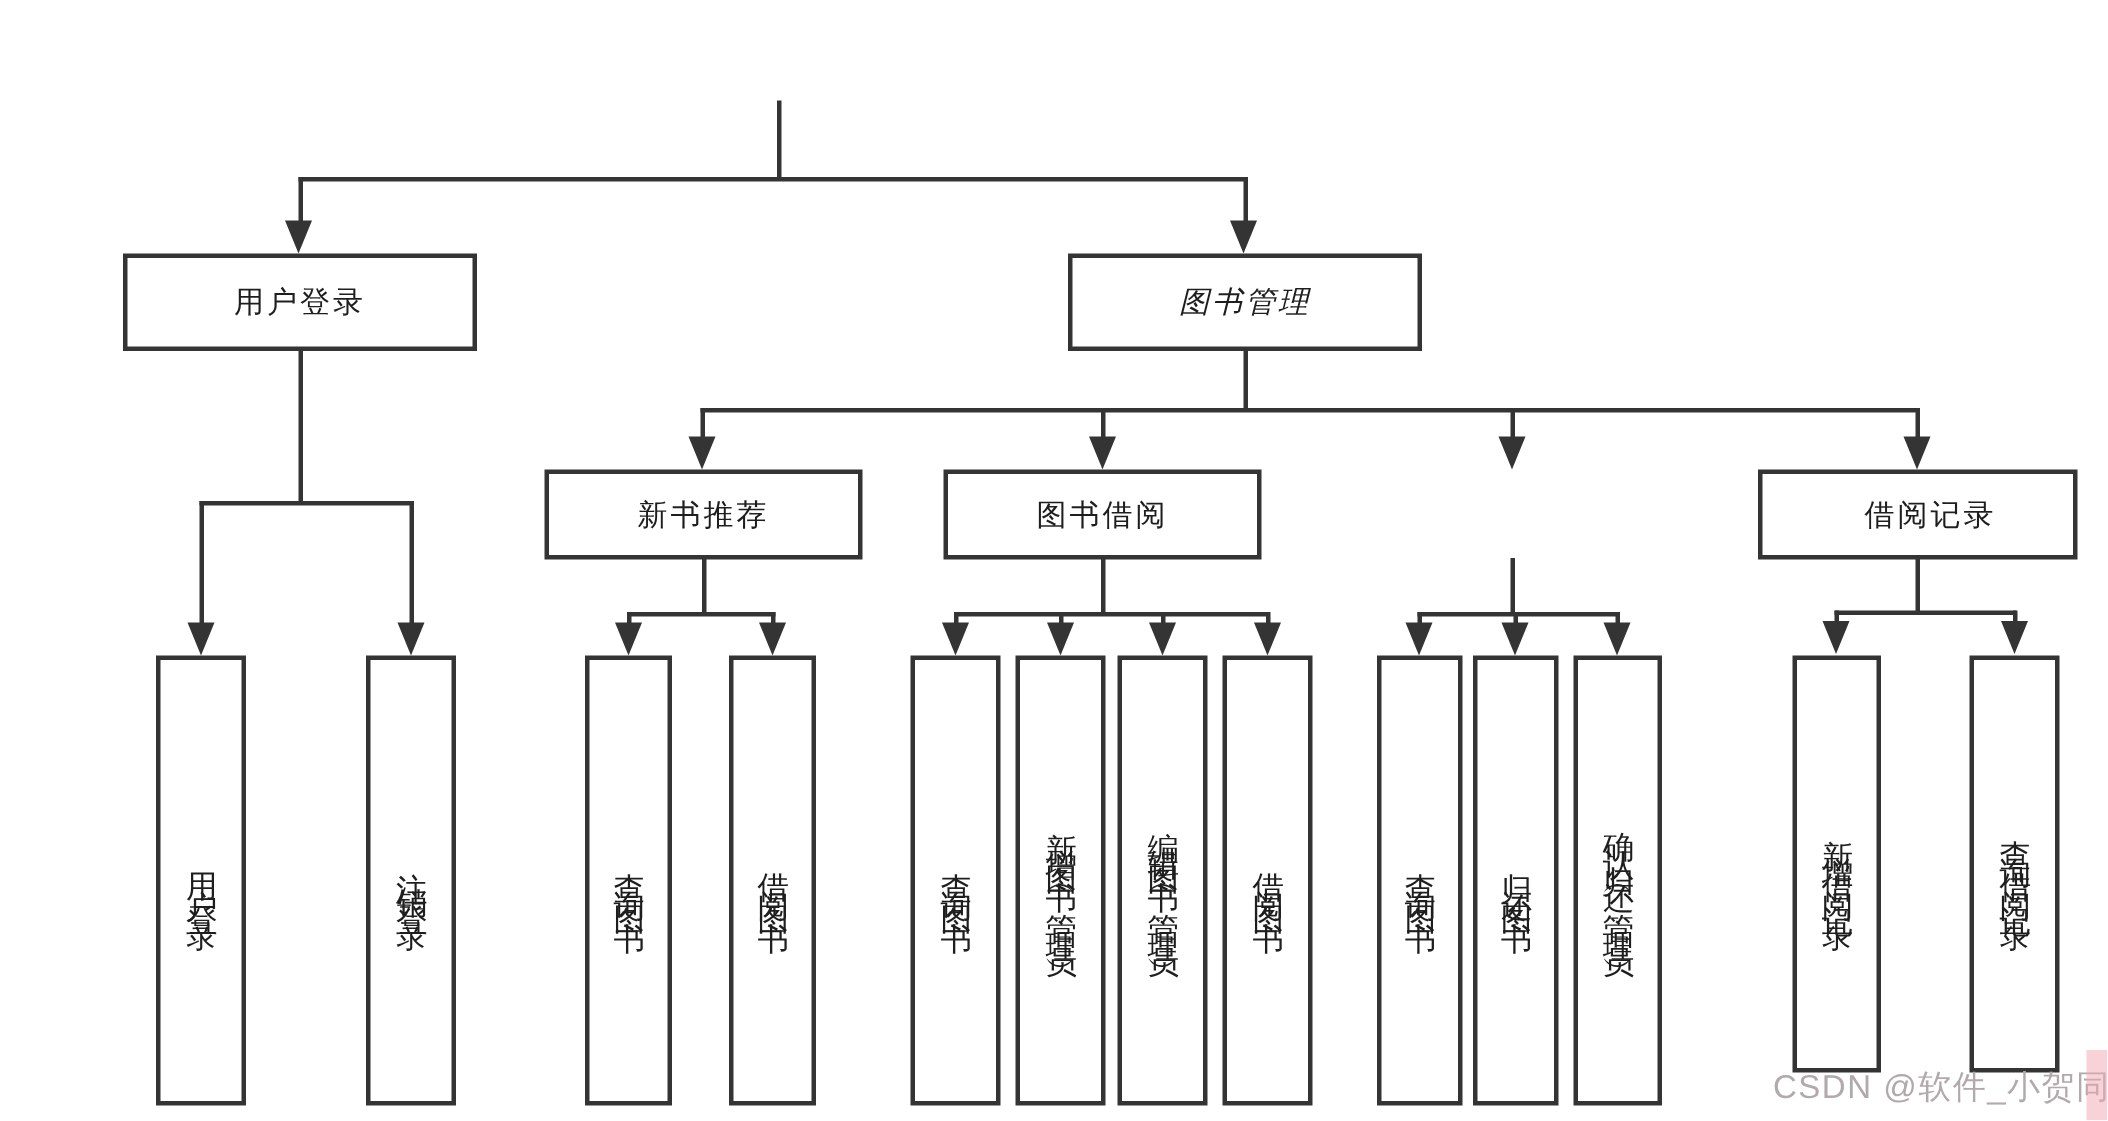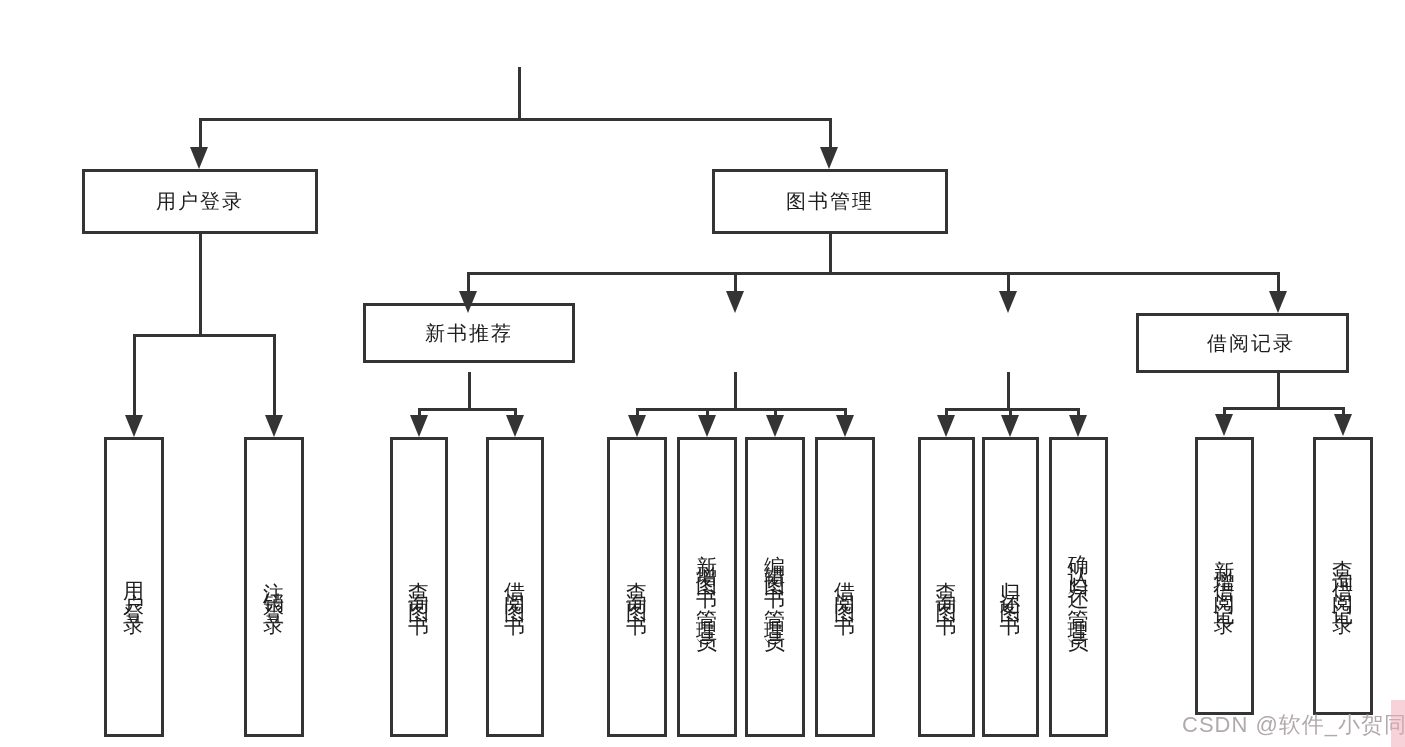--- a/index.html
+++ b/index.html
@@ -43,27 +43,28 @@
   }
 </style>
 </head>
 <body>
 
 <div class="canvas">
 
 
   <div class="box" style="left:82px;top:169px;width:236px;height:65px;">用户登录</div>
 
-  <div class="box" style="left:712px;top:169px;width:236px;height:65px;">图书管理</div>
+  <div class="box" style="left:712px;top:169px;width:236px;height:65px;font-style:italic;">图书管理</div>
 
-  <div class="box" style="left:363px;top:303px;width:212px;height:60px;">新书推荐</div>
+  <div class="box" style="left:363px;top:313px;width:212px;height:60px;">新书推荐</div>
+
+  <div class="box" style="left:629px;top:313px;width:212px;height:60px;">图书借阅</div>
 
 
-
-  <div class="box" style="left:1136px;top:313px;width:213px;height:60px;padding-left:17px;">借阅记录</div>
+  <div class="box" style="left:1172px;top:313px;width:213px;height:60px;padding-left:17px;">借阅记录</div>
 
   <div class="box vbox" style="left:104px;top:437px;width:60px;height:300px;">用户登录</div>
   <div class="box vbox" style="left:244px;top:437px;width:60px;height:300px;">注销登录</div>
 
   <div class="box vbox" style="left:390px;top:437px;width:58px;height:300px;">查询图书</div>
   <div class="box vbox" style="left:486px;top:437px;width:58px;height:300px;">借阅图书</div>
 
   <div class="box vbox" style="left:607px;top:437px;width:60px;height:300px;">查询图书</div>
   <div class="box vbox" style="left:677px;top:437px;width:60px;height:300px;">新增图书（管理员）</div>
   <div class="box vbox" style="left:745px;top:437px;width:60px;height:300px;">编辑图书（管理员）</div>

